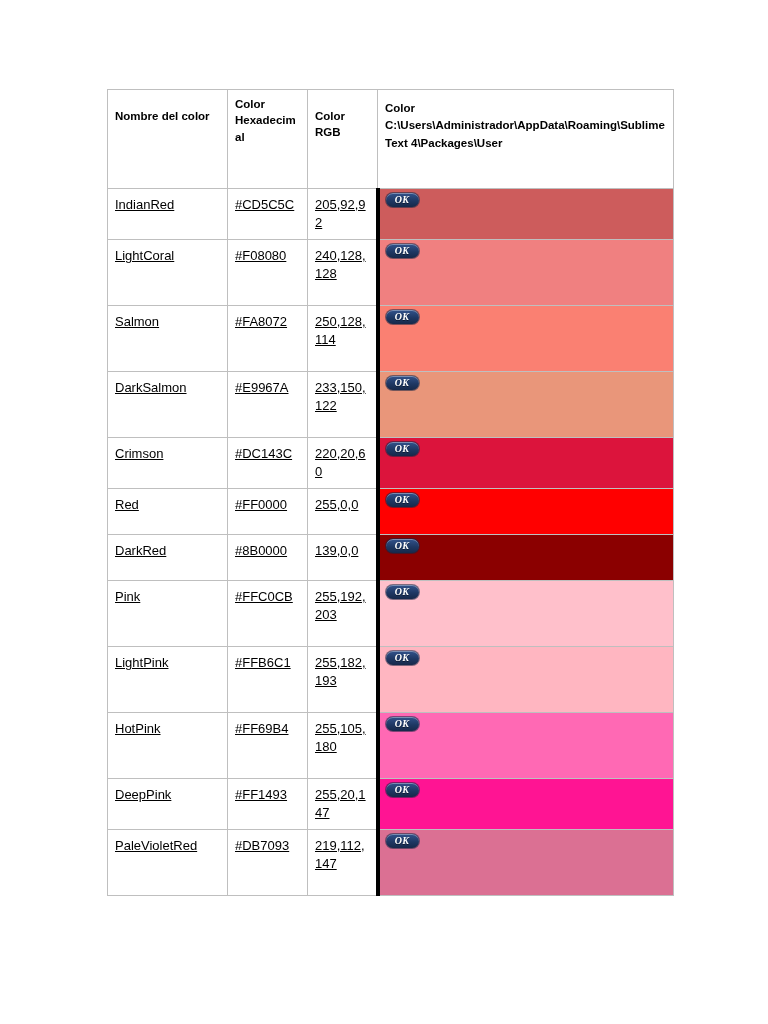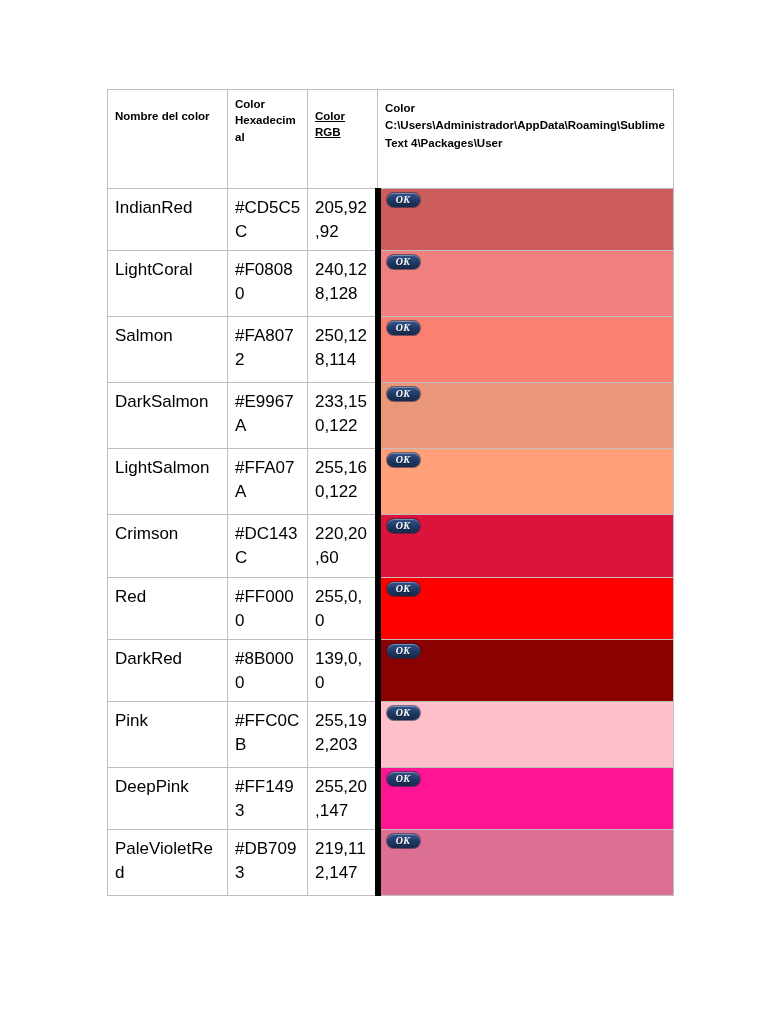--- a/index.html
+++ b/index.html
@@ -46,36 +46,37 @@
   .col-swatch{ width: 296px; }
 
   thead th {
     font-weight: bold;
     font-size: 11.5px;
     padding-top: 9px;
     height: 74px;
     vertical-align: top;
   }
   thead th.h-name  { padding-top: 18px; }
-  thead th.h-rgb   { padding-top: 18px; text-decoration: underline; }
+  thead th.h-rgb   { padding-top: 18px; }
   thead th.h-path  { padding-top: 10px; line-height: 1.5; }
 
   tbody td {
     height: 24px;
   }
   tbody td.cell-name,
   tbody td.cell-hex,
   tbody td.cell-rgb {
     padding-top: 7px;
-    font-size: 17px;
+    font-size: 13px;
+    text-decoration: underline;
   }
   td.cell-swatch {
     padding: 0;
     position: relative;
-    border-left: 6px solid #000000;
+    border-left: 4px solid #000000;
   }
   .swatch-fill {
     position: absolute;
     inset: 0;
   }
   .ok-badge {
     position: absolute;
     left: 6px;
     top: 4px;
     width: 33px;
@@ -151,29 +152,20 @@
         <tr>
           <td class="cell-name" style="height: 52px;">DarkSalmon</td>
           <td class="cell-hex">#E9967A</td>
           <td class="cell-rgb">233,150,122</td>
           <td class="cell-swatch">
             <div class="swatch-fill" style="background: rgb(233, 150, 122);"></div>
             <div class="ok-badge">OK</div>
           </td>
         </tr>
         <tr>
-          <td class="cell-name" style="height: 52px;">LightSalmon</td>
-          <td class="cell-hex">#FFA07A</td>
-          <td class="cell-rgb">255,160,122</td>
-          <td class="cell-swatch">
-            <div class="swatch-fill" style="background: rgb(255, 160, 122);"></div>
-            <div class="ok-badge">OK</div>
-          </td>
-        </tr>
-        <tr>
           <td class="cell-name" style="height: 32px;">Crimson</td>
           <td class="cell-hex">#DC143C</td>
           <td class="cell-rgb">220,20,60</td>
           <td class="cell-swatch">
             <div class="swatch-fill" style="background: rgb(220, 20, 60);"></div>
             <div class="ok-badge">OK</div>
           </td>
         </tr>
         <tr>
           <td class="cell-name" style="height: 32px;">Red</td>
@@ -196,20 +188,38 @@
         <tr>
           <td class="cell-name" style="height: 52px; margin-top: 30px;">Pink</td>
           <td class="cell-hex">#FFC0CB</td>
           <td class="cell-rgb">255,192,203</td>
           <td class="cell-swatch">
             <div class="swatch-fill" style="background: rgb(255, 192, 203);"></div>
             <div class="ok-badge">OK</div>
           </td>
         </tr>
         <tr>
+          <td class="cell-name" style="height: 52px;">LightPink</td>
+          <td class="cell-hex">#FFB6C1</td>
+          <td class="cell-rgb">255,182,193</td>
+          <td class="cell-swatch">
+            <div class="swatch-fill" style="background: rgb(255, 182, 193);"></div>
+            <div class="ok-badge">OK</div>
+          </td>
+        </tr>
+        <tr>
+          <td class="cell-name" style="height: 52px;">HotPink</td>
+          <td class="cell-hex">#FF69B4</td>
+          <td class="cell-rgb">255,105,180</td>
+          <td class="cell-swatch">
+            <div class="swatch-fill" style="background: rgb(255, 105, 180);"></div>
+            <div class="ok-badge">OK</div>
+          </td>
+        </tr>
+        <tr>
           <td class="cell-name" style="height: 32px; margin-top: 44px;">DeepPink</td>
           <td class="cell-hex">#FF1493</td>
           <td class="cell-rgb">255,20,147</td>
           <td class="cell-swatch">
             <div class="swatch-fill" style="background: rgb(255, 20, 147);"></div>
             <div class="ok-badge">OK</div>
           </td>
         </tr>
         <tr>
           <td class="cell-name" style="height: 52px;">PaleVioletRed</td>

